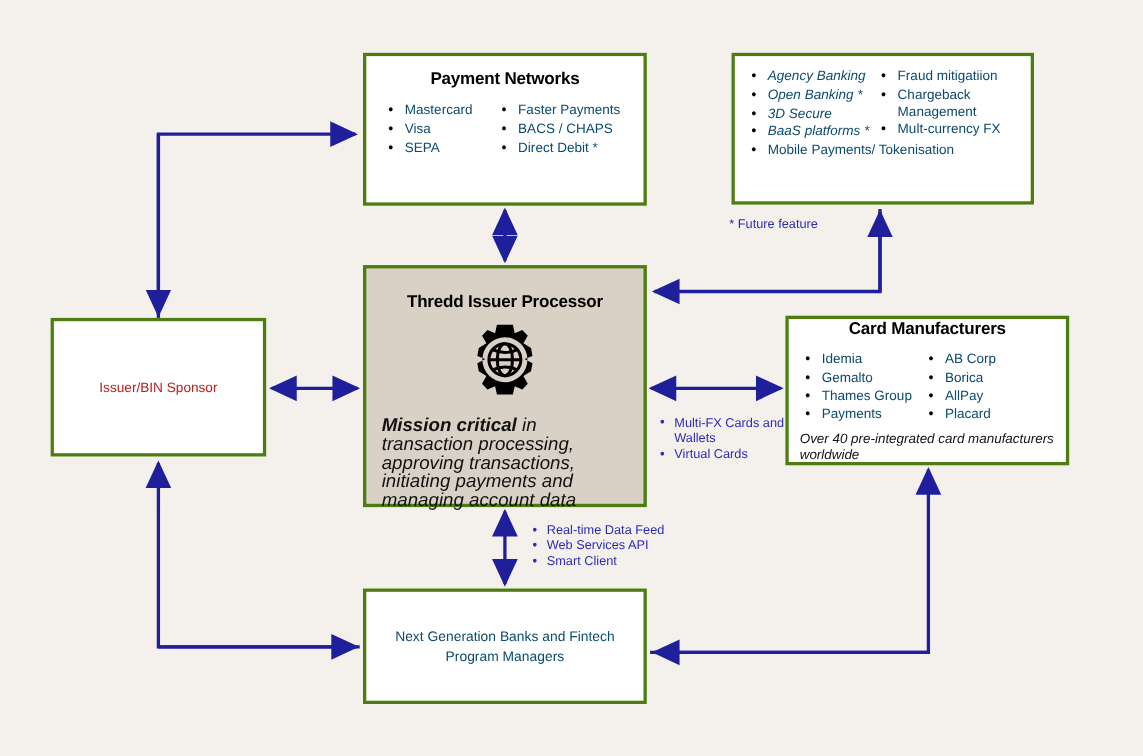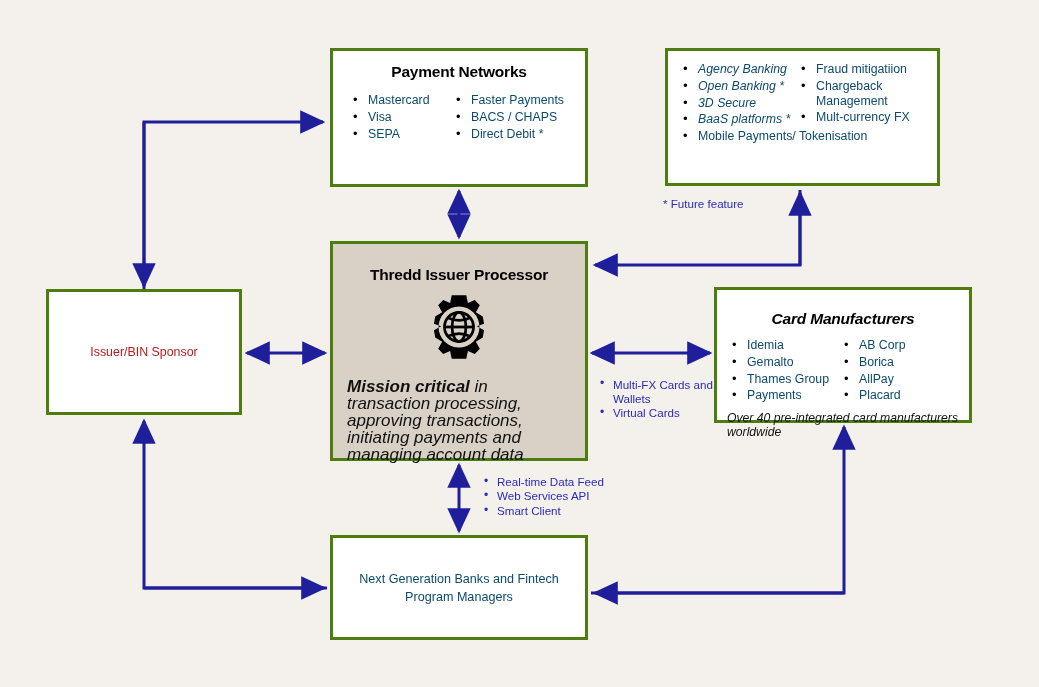--- a/index.html
+++ b/index.html
@@ -101,21 +101,21 @@
     font-size: 17px;
     line-height: 17px;
     color: #111;
   }
   #thredd .mission b { font-style: italic; font-weight: bold; }
 
   
   #card-manufacturers {
     left: 714px; top: 287px; width: 258px; height: 136px;
   }
-  #card-manufacturers .box-title { margin-top: 20px; font-style: italic; }
+  #card-manufacturers .box-title { margin-top: 1px; }
   #card-manufacturers .bullets { margin-top: 10px; padding-left: 15px; }
   #card-manufacturers .col1 { width: 112px; }
   #card-manufacturers .note {
     margin: 6px 10px 0 10px;
     font-style: italic;
     font-size: 12.2px;
     line-height: 14px;
     color: #111;
   }
 

